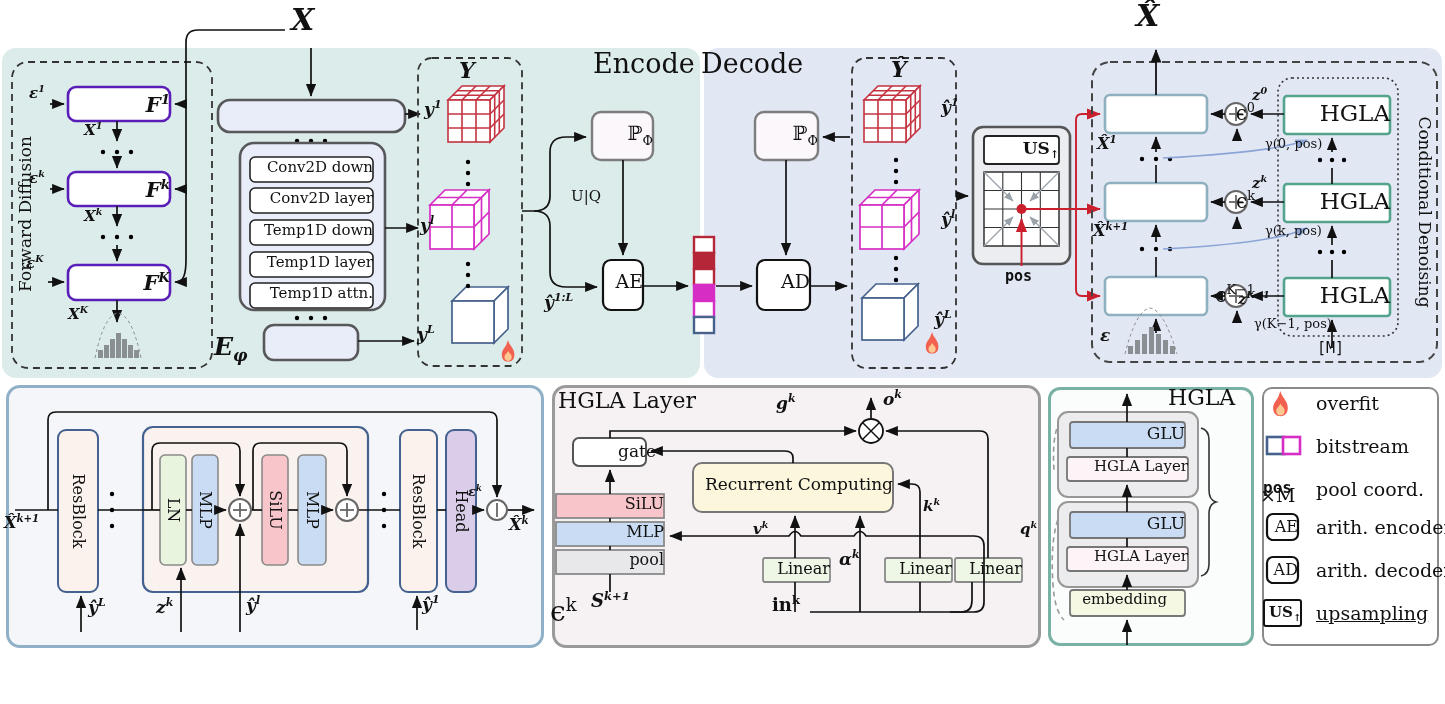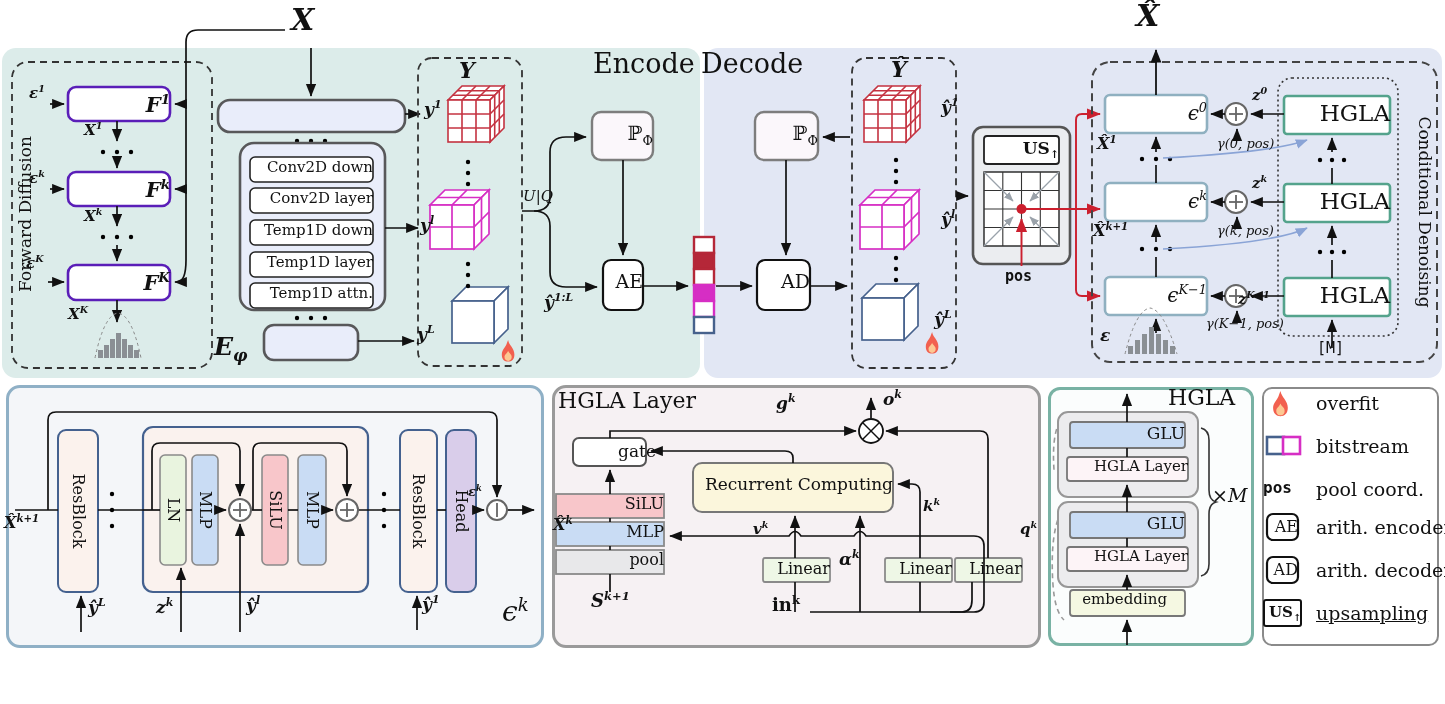--- a/index.html
+++ b/index.html
@@ -9,21 +9,21 @@
   #p-encode{left:2px;top:48px;width:698px;height:330px;background:#dcecea;border-radius:14px;}
   #p-decode{left:704px;top:48px;width:738px;height:330px;background:#e2e7f4;border-radius:14px;}
   #p-epsnet{left:6px;top:385px;width:538px;height:263px;background:#f4f6f9;border:3px solid #8fb0c6;border-radius:14px;}
   #p-hglal{left:552px;top:385px;width:489px;height:263px;background:#f6f1f3;border:3px solid #9a9a9a;border-radius:14px;}
   #p-hgla{left:1048px;top:387px;width:206px;height:259px;background:#fbfdfd;border:3px solid #79b2a4;border-radius:12px;}
   #p-legend{left:1262px;top:387px;width:177px;height:259px;background:#ffffff;border:2.5px solid #8a8a8a;border-radius:10px;}
   svg#lines{position:absolute;left:0;top:0;pointer-events:none;}
   .t{position:absolute;white-space:nowrap;line-height:1.05;}
   .tc{position:absolute;text-align:right;white-space:nowrap;line-height:1.05;}
   .mi{font-style:italic;font-weight:bold;}
-  .it{font-style:italic;}
+  .it{padding-left:48px;}
   .mono{font-family:"DejaVu Sans Mono",monospace;font-weight:bold;}
   .rot90{transform:translate(-50%,-50%) rotate(90deg);transform-origin:center;}
   .rotm90{transform:translate(-50%,-50%) rotate(-90deg);transform-origin:center;}
   sup{font-size:64%;} sub{font-size:64%;}
 </style>
 </head>
 <body>
 
 <div id="stage">
 
@@ -469,21 +469,21 @@
   <span class="t rot90" style="left:461px;top:511px;font-size:16px;">Head</span>
   <span class="t rot90" style="left:173px;top:510px;font-size:16px;">LN</span>
   <span class="t rot90" style="left:205px;top:510px;font-size:16px;">MLP</span>
   <span class="t rot90" style="left:275px;top:510px;font-size:16px;">SiLU</span>
   <span class="t rot90" style="left:312px;top:510px;font-size:16px;">MLP</span>
   <span class="t mi" style="left:88px;top:597px;font-size:17px;"><span>ŷ</span><sup>L</sup></span>
   <span class="t mi" style="left:156px;top:597px;font-size:17px;"><span>z</span><sup>k</sup></span>
   <span class="t mi" style="left:246px;top:595px;font-size:17px;"><span>ŷ</span><sup>l</sup></span>
   <span class="t mi" style="left:422px;top:594px;font-size:17px;"><span>ŷ</span><sup>1</sup></span>
   <span class="t mi" style="left:468px;top:484px;font-size:13px;"><span>ε</span><sup>k</sup></span>
-  <span class="t mi" style="left:509px;top:515px;font-size:16px;margin-left:44px;"><span>X̂</span><sup>k</sup></span>
+  <span class="t mi" style="left:509px;top:515px;font-size:16px;"><span>X̂</span><sup>k</sup></span>
   <span class="t it" style="left:502px;top:596px;font-size:28px;"><span>ϵ</span><sup>k</sup></span>
 
   <span class="t" style="left:558px;top:389px;font-size:22px;">HGLA Layer</span>
   <span class="tc" style="left:573px;top:443px;width:83px;font-size:17px;">gate</span>
   <span class="t mi" style="left:776px;top:393px;font-size:17px;"><span>g</span><sup>k</sup></span>
   <span class="t mi" style="left:883px;top:389px;font-size:17px;"><span>o</span><sup>k</sup></span>
   <span class="tc" style="left:693px;top:476px;width:200px;font-size:17px;">Recurrent Computing</span>
   <span class="tc" style="left:556px;top:496px;width:108px;font-size:16px;">SiLU</span>
   <span class="tc" style="left:556px;top:524px;width:108px;font-size:16px;">MLP</span>
   <span class="tc" style="left:556px;top:552px;width:108px;font-size:16px;">pool</span>

